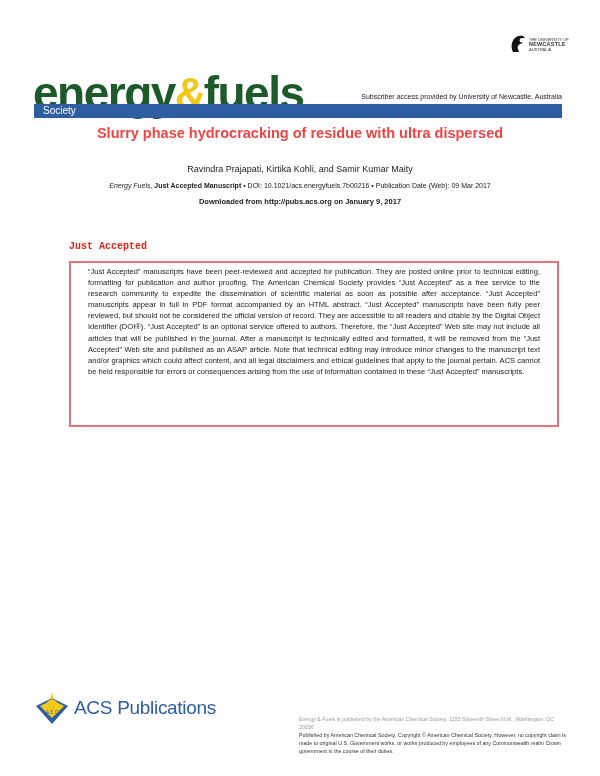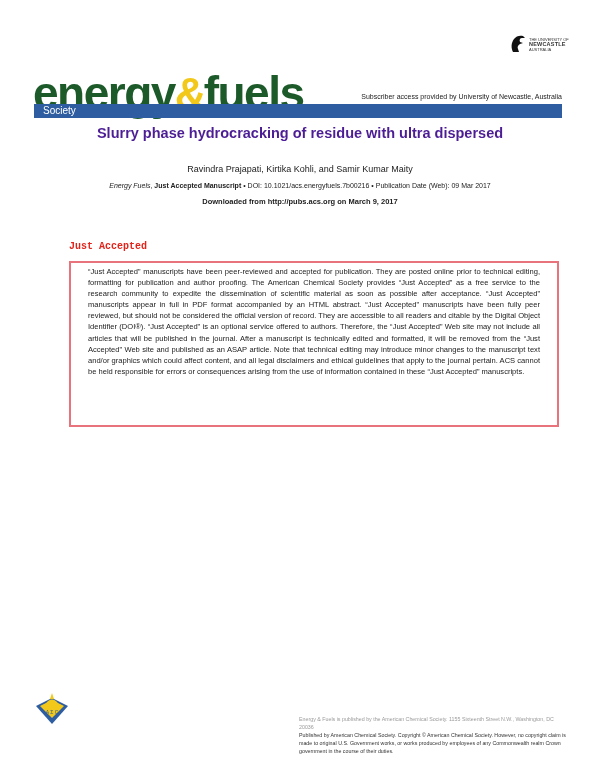--- a/index.html
+++ b/index.html
@@ -12,21 +12,21 @@
   .uni-logo { left:510px; top:32px; width:60px; height:24px; display:flex; align-items:center; gap:3px; }
   .uni-logo svg { width:16px; height:20px; }
   .uni-text { font-size:4px; line-height:5px; color:#333; }
   .uni-text .big { font-size:5.5px; font-weight:bold; letter-spacing:0.2px; }
 
   .subscriber { right:38px; top:93px; font-size:7px; color:#222; white-space:nowrap; }
 
   .article-bar { left:34px; top:104px; width:528px; height:14px; background:#2e5ea1; }
   .article-bar span { position:absolute; left:9px; top:1px; font-size:10px; color:#fff; }
 
-  .title { left:0; width:600px; top:124px; text-align:center; font-weight:bold; font-size:14.5px; line-height:18px; color:#4c1d95; }
+  .title { left:0; width:600px; top:124px; text-align:center; font-weight:bold; font-size:14.5px; line-height:18px; color:#ef4444; }
   .authors { left:0; width:600px; top:164px; text-align:center; font-size:9px; color:#222; }
   .citation { left:0; width:600px; top:182px; text-align:center; font-size:7px; color:#222; white-space:nowrap; }
   .citation i { font-style:italic; }
   .citation b { font-weight:bold; }
   .downloaded { left:0; width:600px; top:197px; text-align:center; font-size:7.5px; font-weight:bold; color:#222; }
 
   .ja-heading { left:69px; top:241px; font-size:10px; font-weight:bold; color:#e2231a;font-family:Liberation Mono, monospace; }
   .ja-box { left:69px; top:261px; width:452px; height:156px; border:2px solid #e8737d; padding:3px 17px; box-sizing:content-box; }
   .ja-box p { margin:0; font-size:7.55px; line-height:11.1px; color:#222; text-align:justify; text-align-last:left; }
 
@@ -60,34 +60,35 @@
 </div>
 
 <div class="abs title">
   <div>Slurry phase hydrocracking of residue with ultra dispersed</div>
 </div>
 
 <div class="abs authors">Ravindra Prajapati, Kirtika Kohli, and Samir Kumar Maity</div>
 
 <div class="abs citation"><i>Energy Fuels</i><span>, </span><b>Just Accepted Manuscript</b><span> • DOI: 10.1021/acs.energyfuels.7b00216 • Publication Date (Web): 09 Mar 2017</span></div>
 
-<div class="abs downloaded">Downloaded from http://pubs.acs.org on March 9, 2017</div>
+<div class="abs downloaded">Downloaded from http://pubs.acs.org on January 9, 2017</div>
 
 <div class="abs ja-heading">Just Accepted</div>
 
 <div class="abs ja-box">
   <p>“Just Accepted” manuscripts have been peer-reviewed and accepted for publication. They are posted online prior to technical editing, formatting for publication and author proofing. The American Chemical Society provides “Just Accepted” as a free service to the research community to expedite the dissemination of scientific material as soon as possible after acceptance. “Just Accepted” manuscripts appear in full in PDF format accompanied by an HTML abstract. “Just Accepted” manuscripts have been fully peer reviewed, but should not be considered the official version of record. They are accessible to all readers and citable by the Digital Object Identifier (DOI®). “Just Accepted” is an optional service offered to authors. Therefore, the “Just Accepted” Web site may not include all articles that will be published in the journal. After a manuscript is technically edited and formatted, it will be removed from the “Just Accepted” Web site and published as an ASAP article. Note that technical editing may introduce minor changes to the manuscript text and/or graphics which could affect content, and all legal disclaimers and ethical guidelines that apply to the journal pertain. ACS cannot be held responsible for errors or consequences arising from the use of information contained in these “Just Accepted” manuscripts.</p>
 </div>
 
 <div class="abs acs-logo">
   <svg viewBox="0 0 36 36">
     <polygon points="2,16 18,34 34,16 18,8" fill="#2e5ea1"></polygon>
     <polygon points="6,16 18,28 30,16 18,10" fill="#f2c81a"></polygon>
     <path d="M12 14 C14 8 22 8 24 14 Z" fill="#f2c81a"></path>
     <path d="M18 3 L20 9 L16 9 Z" fill="#f2c81a"></path>
     <text x="18" y="24" font-size="5" text-anchor="middle" fill="#2e5ea1" font-family="Liberation Sans, sans-serif">A Σ C</text>
   </svg>
+  <span class="acs-text">ACS Publications</span>
 </div>
 
 <div class="abs footer">
   <div class="grey">Energy &amp; Fuels is published by the American Chemical Society. 1155 Sixteenth Street N.W., Washington, DC 20036</div>
   <div>Published by American Chemical Society. Copyright © American Chemical Society. However, no copyright claim is made to original U.S. Government works, or works produced by employees of any Commonwealth realm Crown government in the course of their duties.</div>
 </div>
 
 </body></html>

